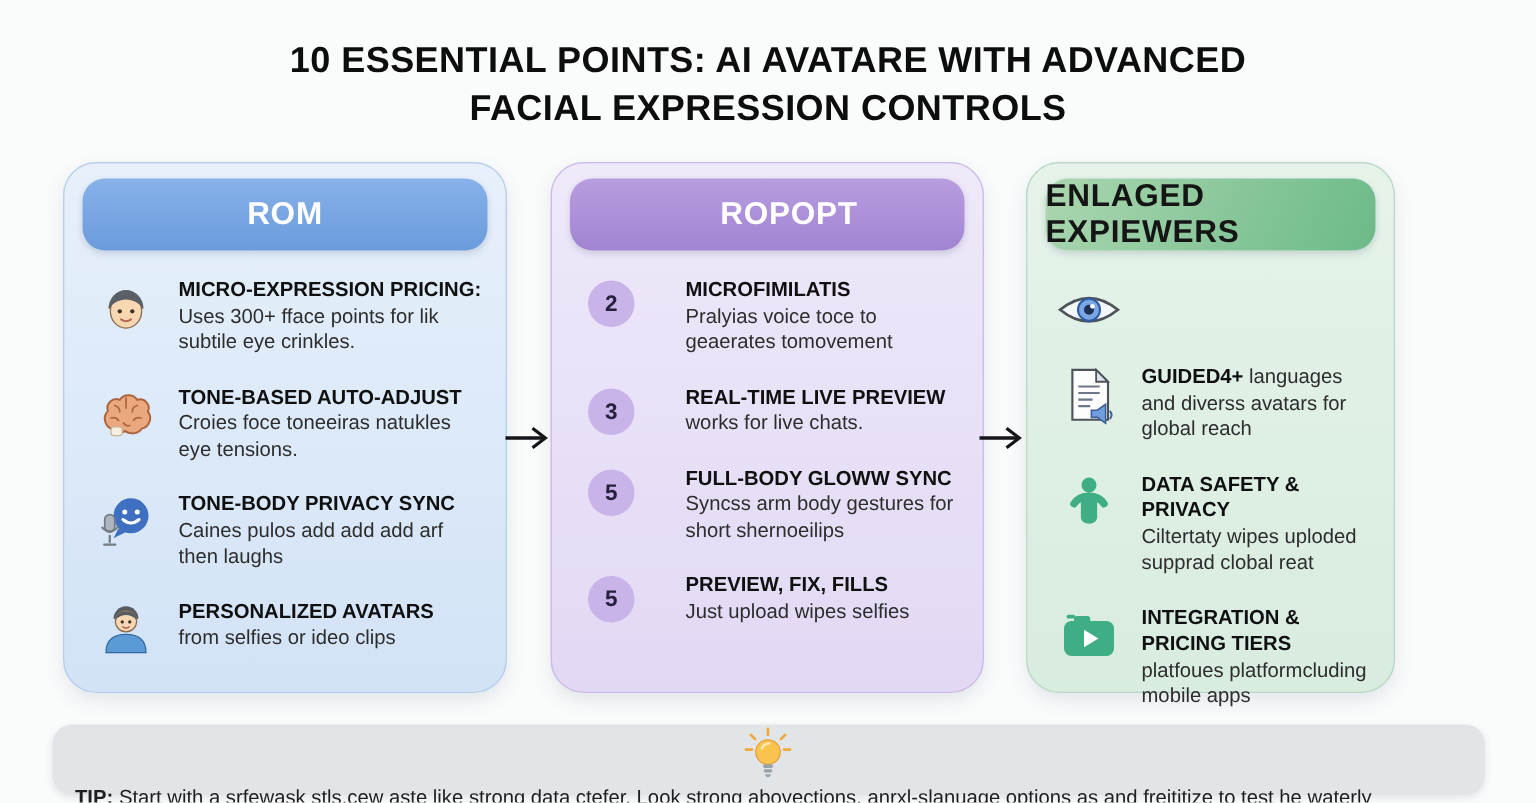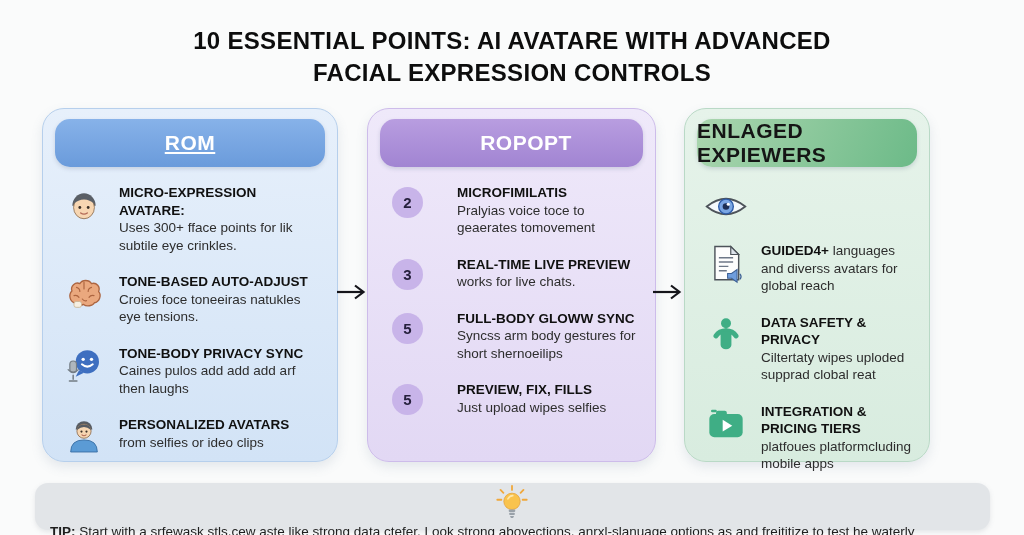--- a/index.html
+++ b/index.html
@@ -22,21 +22,21 @@
   }
   .card1 { left:42px;  width:296px; background:linear-gradient(180deg,#e7f0fb 0%,#d2e3f6 100%); border:1px solid #b6cfec; }
   .card2 { left:367px; width:289px; background:linear-gradient(180deg,#efe9fa 0%,#e2d8f4 100%); border:1px solid #cdbcea; }
   .card3 { left:684px; width:246px; background:linear-gradient(180deg,#e6f3ea 0%,#d8ecdf 100%); border:1px solid #b9d9c6; }
   .pill {
     margin:10px 12px 0; height:48px; border-radius:15px;
     display:flex; align-items:center; justify-content:center;
     font-weight:bold; font-size:21px; letter-spacing:.5px;
     box-shadow:0 2px 4px rgba(60,80,110,.18);
   }
-  .pill1 { background:linear-gradient(180deg,#87b2e9,#6a9bdb); color:#fff;text-decoration:underline; }
+  .pill1 { background:linear-gradient(180deg,#87b2e9,#6a9bdb); color:#fff; }
   .pill2 { background:linear-gradient(180deg,#b89de0,#a184d2); color:#fff;padding-left:29px; }
   .pill3 { background:linear-gradient(115deg,#abd6af,#6cba88); color:#151515; }
   .items { padding:17px 15px 0 19px; display:flex; flex-direction:column; gap:19px; }
   .item  { display:flex; gap:13px; align-items:flex-start; }
   .icon-box { flex:0 0 44px; display:flex; justify-content:center; margin-top:1px; }
   .num {
     flex:0 0 31px; height:31px; margin:3px 0 0 5px; border-radius:50%;
     background:#c8b4e9; color:#26203d;
     display:flex; align-items:center; justify-content:center;
     font-weight:bold; font-size:15px;
@@ -76,21 +76,21 @@
         <svg width="40" height="40" viewBox="0 0 48 48">
           <path d="M10 25 a14 15 0 0 1 28 0 z" fill="#5a5f66"></path>
           <ellipse cx="24" cy="27" rx="12.5" ry="13.5" fill="#f7d6b2" stroke="#8a6a4c" stroke-width="1"></ellipse>
           <path d="M11.5 23 Q13 13 24 13 Q35 13 36.5 23 Q31 17.5 24 17.5 Q17 17.5 11.5 23 Z" fill="#5a5f66"></path>
           <circle cx="19" cy="27" r="1.7" fill="#3a2f26"></circle>
             <circle cx="29" cy="27" r="1.7" fill="#3a2f26"></circle>
           <path d="M20 33.5 Q24 36.5 28 33.5" stroke="#b26a57" stroke-width="1.6" fill="none" stroke-linecap="round"></path>
         </svg>
       </span>
       <span class="txt">
-        <span class="t" style="display:block">MICRO-EXPRESSION AVATARE:</span>
+        <span class="t" style="display:block">MICRO-EXPRESSION PRICING:</span>
         <span class="b" style="display:block"><b></b><span>Uses 300+ fface points for lik subtile eye crinkles.</span></span>
       </span>
     </div>
 
     <div class="item">
       <span class="icon-box">
         <svg width="40" height="40" viewBox="0 0 48 48">
           <path d="M13 35 C7 33 5 25 9.5 20.5 C7.5 14.5 13.5 9 19 11.5 C22 6.5 30 6.5 33 11.5 C39 9.5 44 15.5 41.5 21 C45.5 25.5 42.5 33.5 36.5 34.5 C34.5 38.5 27 39.5 23.5 36.5 C20 38.5 15 37.5 13 35 Z" fill="#eaa87e" stroke="#ad6540" stroke-width="1.6" stroke-linejoin="round"></path>
           <path d="M15 16 q4 1 4 5 M33 16 q-4 1 -4 5 M12 26 q4 -1 6 2 M36 26 q-4 -1 -6 2 M24 10 v8 M22 30 q2 3 5 2" stroke="#ad6540" stroke-width="1.4" fill="none" stroke-linecap="round"></path>
           <rect x="12" y="33" width="9" height="7" rx="2.5" fill="#f6efe2" stroke="#c9b391" stroke-width="1"></rect>

